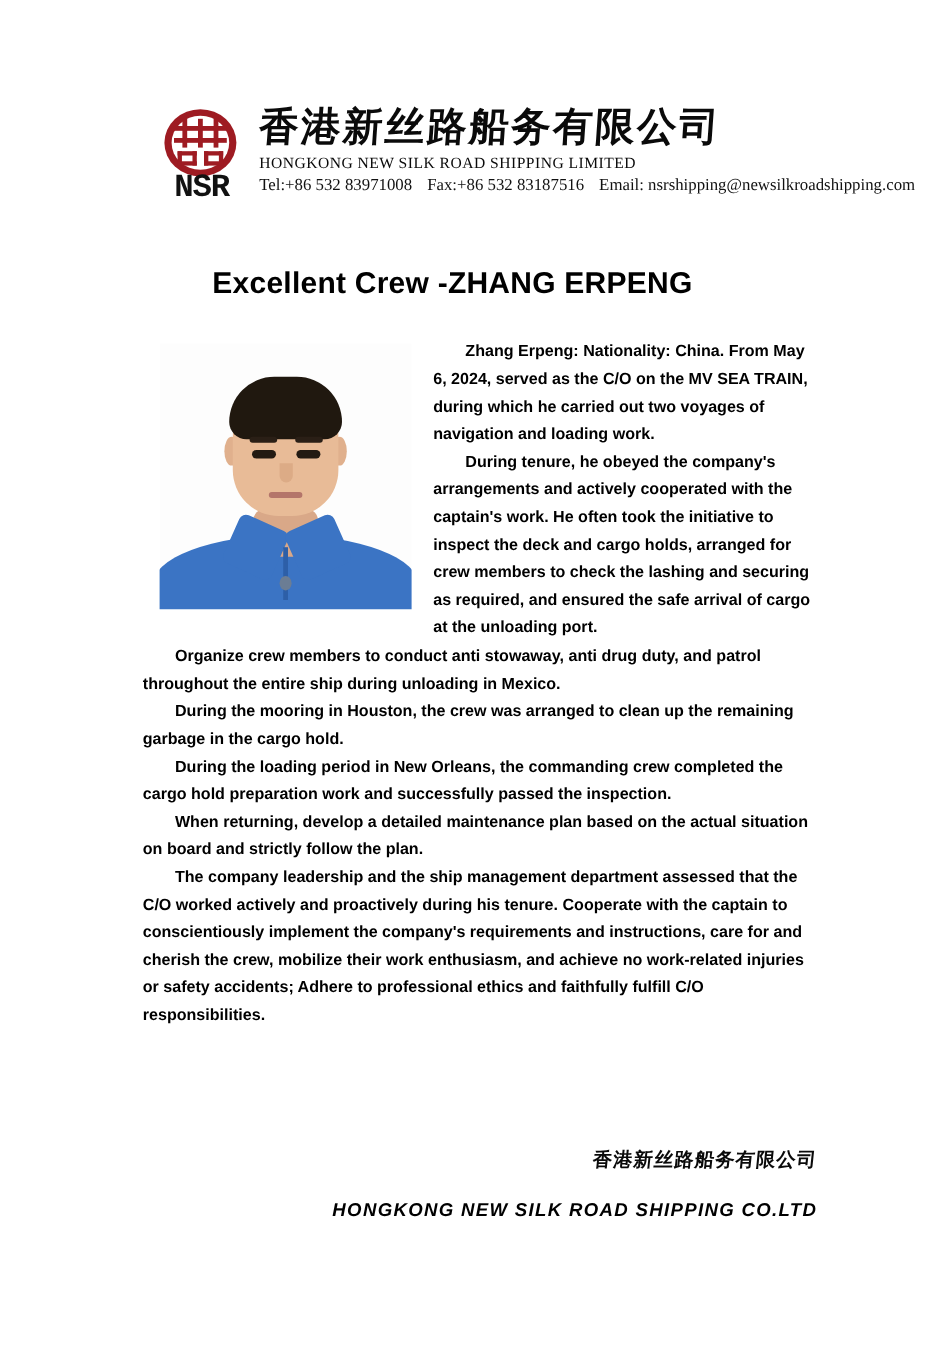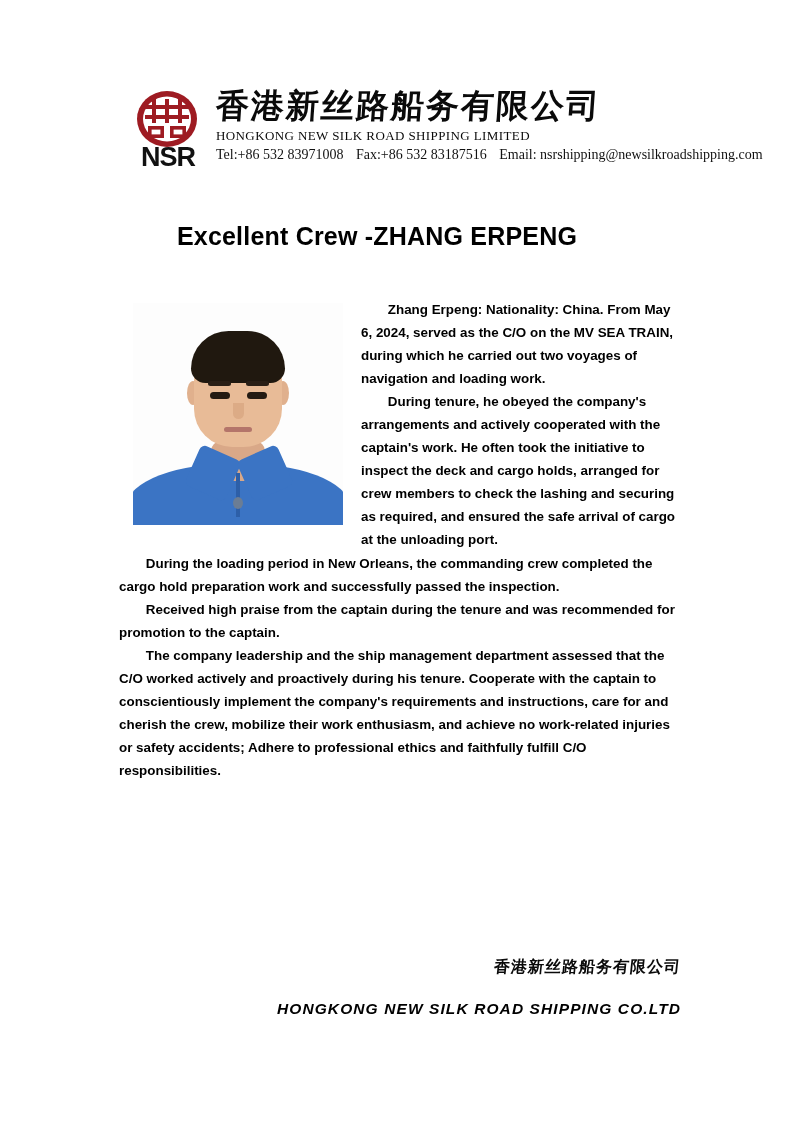--- a/index.html
+++ b/index.html
@@ -43,21 +43,21 @@
     top: 0px;
     width: 62px;
     height: 62px;
   }
   .logo-text {
     position: absolute;
     left: 0px;
     top: 56px;
     width: 80px;
     text-align: center;
-    font-family: Liberation Sans, sans-serif;
+    font-family: Liberation Mono, monospace;
     font-weight: bold;
     font-size: 27px;
     letter-spacing: -1px;
     color: #111111;
     line-height: 1;
   }
   .head-right {
     position: absolute;
     left: 88px;
     top: 0;
@@ -101,21 +101,21 @@
     text-align: center;
     font-size: 25px;
     font-weight: bold;
     letter-spacing: 0.2px;
   }
 
   
   .body-block {
     position: absolute;
     left: 119px;
-    top: 298px;
+    top: 281px;
     width: 559px;
     font-size: 13.4px;
     font-weight: bold;
     line-height: 1.72;
     text-align: left;
   }
   .photo {
     float: left;
     width: 210px;
     height: 222px;
@@ -265,21 +265,23 @@
       <div class="ph-brow-l"></div>
       <div class="ph-brow-r"></div>
       <div class="ph-eye-l"></div>
       <div class="ph-eye-r"></div>
       <div class="ph-nose"></div>
       <div class="ph-mouth"></div>
     </div>
 
     <p class="indent">Zhang Erpeng: Nationality: China. From May 6, 2024, served as the C/O on the MV SEA TRAIN, during which he carried out two voyages of navigation and loading work.</p>
     <p class="indent">During tenure, he obeyed the company's arrangements and actively cooperated with the captain's work. He often took the initiative to inspect the deck and cargo holds, arranged for crew members to check the lashing and securing as required, and ensured the safe arrival of cargo at the unloading port.</p>
+    <p class="indent">Organize crew members to conduct anti stowaway, anti drug duty, and patrol throughout the entire ship during unloading in Mexico.</p>
+    <p class="indent">During the mooring in Houston, the crew was arranged to clean up the remaining garbage in the cargo hold.</p>
     <p class="indent">During the loading period in New Orleans, the commanding crew completed the cargo hold preparation work and successfully passed the inspection.</p>
-    <p class="indent">Received high praise from the captain during the tenure and was recommended for promotion to the captain.</p>
+    <p class="indent">When returning, develop a detailed maintenance plan based on the actual situation on board and strictly follow the plan.</p>
     <p class="indent">The company leadership and the ship management department assessed that the C/O worked actively and proactively during his tenure. Cooperate with the captain to conscientiously implement the company's requirements and instructions, care for and cherish the crew, mobilize their work enthusiasm, and achieve no work-related injuries or safety accidents; Adhere to professional ethics and faithfully fulfill C/O responsibilities.</p>
   </div>
 
   <div class="sig-cn">香港新丝路船务有限公司</div>
   <div class="sig-en">HONGKONG NEW SILK ROAD SHIPPING CO.LTD</div>
 
 </div>
 
 </body></html>

